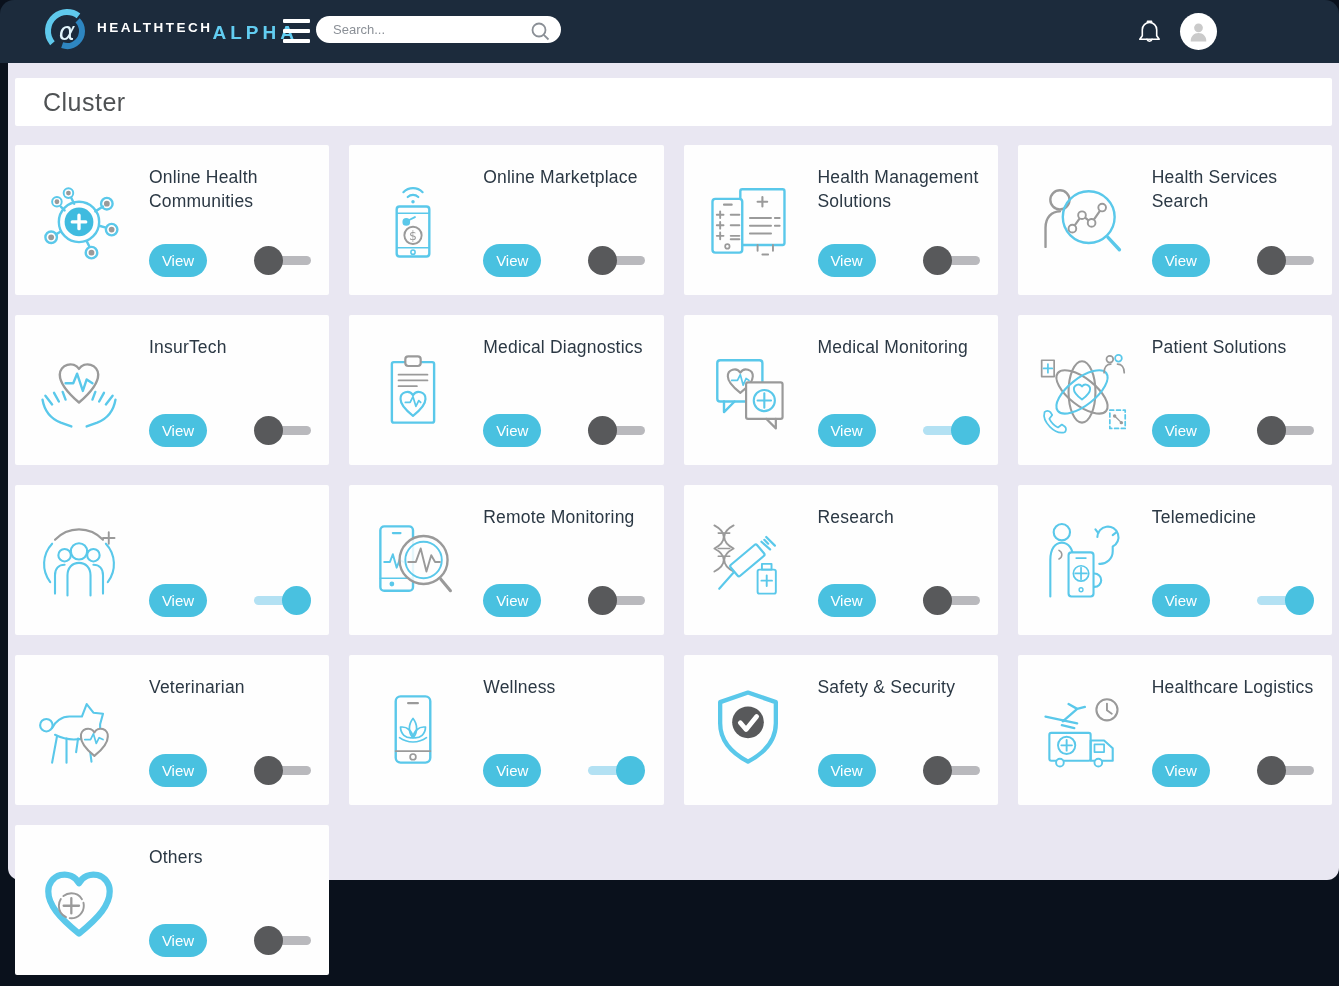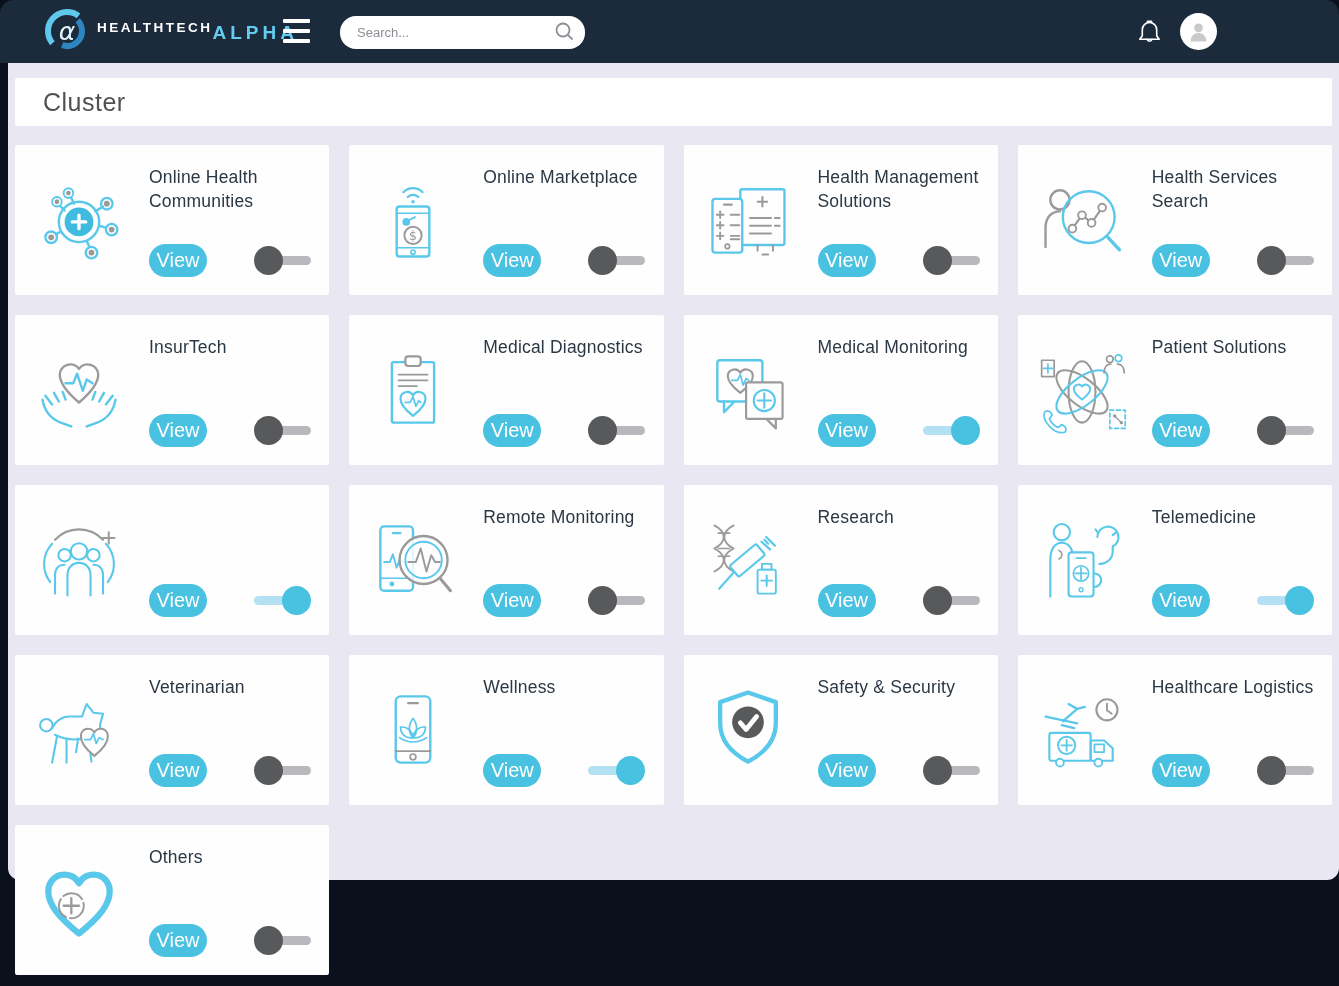--- a/index.html
+++ b/index.html
@@ -14,21 +14,21 @@
     position:relative; height:63px;
     background:#1c2b3c;
     border-radius:14px 14px 0 0;
   }
   .brand { position:absolute; left:44px; top:8px; display:flex; align-items:center; gap:7px; cursor:pointer; }
   .brand-text { display:flex; line-height:1; }
   .brand-line1 { color:#ffffff; font-size:13.5px; font-weight:bold; letter-spacing:2.5px; }
   .brand-line2 { color:#62cdf1; font-size:19px; font-weight:bold; letter-spacing:4px; margin-top:2px; }
   .hamburger { position:absolute; left:283px; top:19px; width:27px; height:24px; display:flex; flex-direction:column; justify-content:space-between; cursor:pointer; }
   .hamburger span { display:block; height:4px; background:#fff; border-radius:1px; }
-  .searchbox { position:absolute; left:340px; top:16px; width:245px; height:33px; }
+  .searchbox { position:absolute; left:316px; top:16px; width:245px; height:27px; }
   .searchbox input {
     width:100%; height:100%; border:none; outline:none;
     border-radius:16px; background:#fff; padding:0 36px 0 17px;
     font-size:13px; color:#555; font-family:"Liberation Sans",sans-serif;
   }
   .searchbox input::placeholder { color:#8a8f96; }
   .search-glyph { position:absolute; right:10px; top:5px; }
   .bell { position:absolute; right:176px; top:18px; cursor:pointer; }
   .avatar {
     position:absolute; right:122px; top:13px; width:37px; height:37px;
@@ -53,21 +53,21 @@
   }
   .card {
     background:#fefefe; border-radius:2px; display:flex; overflow:hidden;
   }
   .card-icon { width:128px; flex:0 0 128px; display:flex; align-items:center; justify-content:center; }
   .card-body { flex:1; display:flex; flex-direction:column; padding:20px 8px 18px 6px; }
   .card-title { font-size:17.5px; color:#2b3844; line-height:1.38; letter-spacing:.2px; }
   .card-actions { margin-top:auto; display:flex; align-items:center; gap:47px; }
   .view-btn {
     border:none; cursor:pointer; width:58px; height:33px; border-radius:17px;
-    background:#49c1e0; color:#fff; font-size:20px; font-family:"Liberation Sans",sans-serif;
+    background:#49c1e0; color:#fff; font-size:15px; font-family:"Liberation Sans",sans-serif;
   }
   .toggle { position:relative; width:57px; height:29px; cursor:pointer; flex:0 0 57px; }
   .t-track { position:absolute; top:10px; height:9px; border-radius:5px; }
   .t-knob  { position:absolute; top:0; width:29px; height:29px; border-radius:50%; }
   .toggle.off .t-track { left:13px; right:0; background:#b9b9bd; }
   .toggle.off .t-knob  { left:0; background:#58595b; }
   .toggle.on  .t-track { left:0; right:13px; background:#b3e1f3; }
   .toggle.on  .t-knob  { right:0; background:#49c1e0; }
   svg { display:block; }
 </style>

